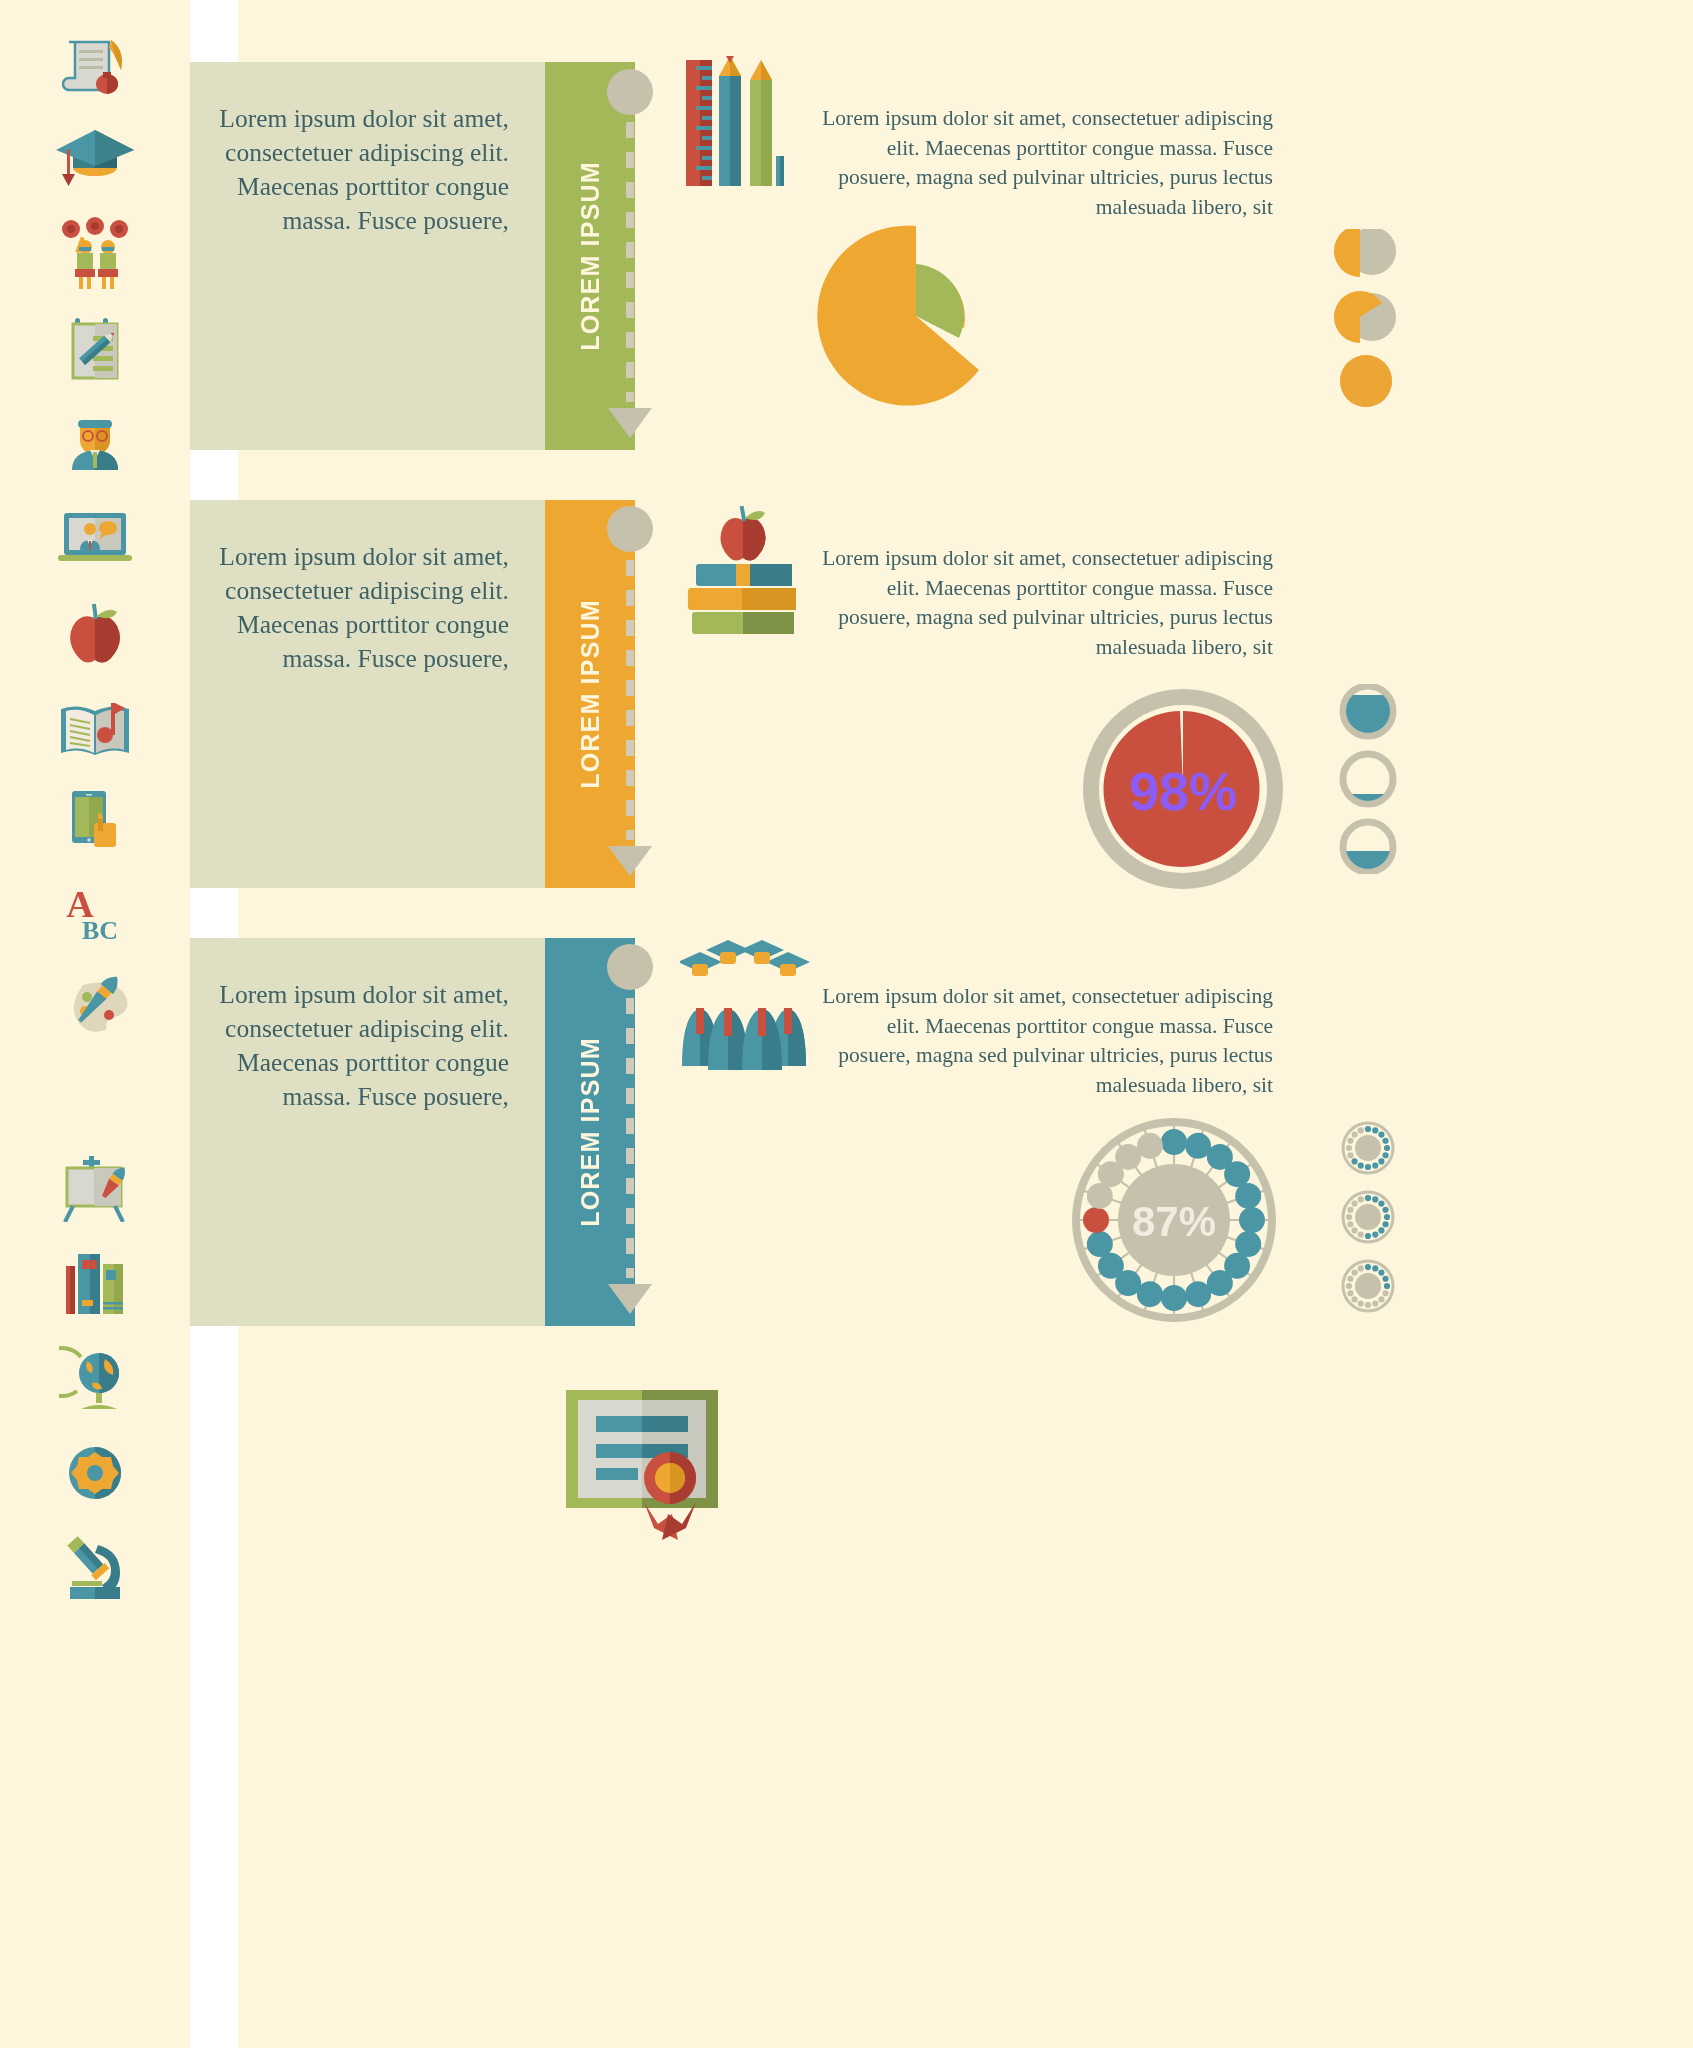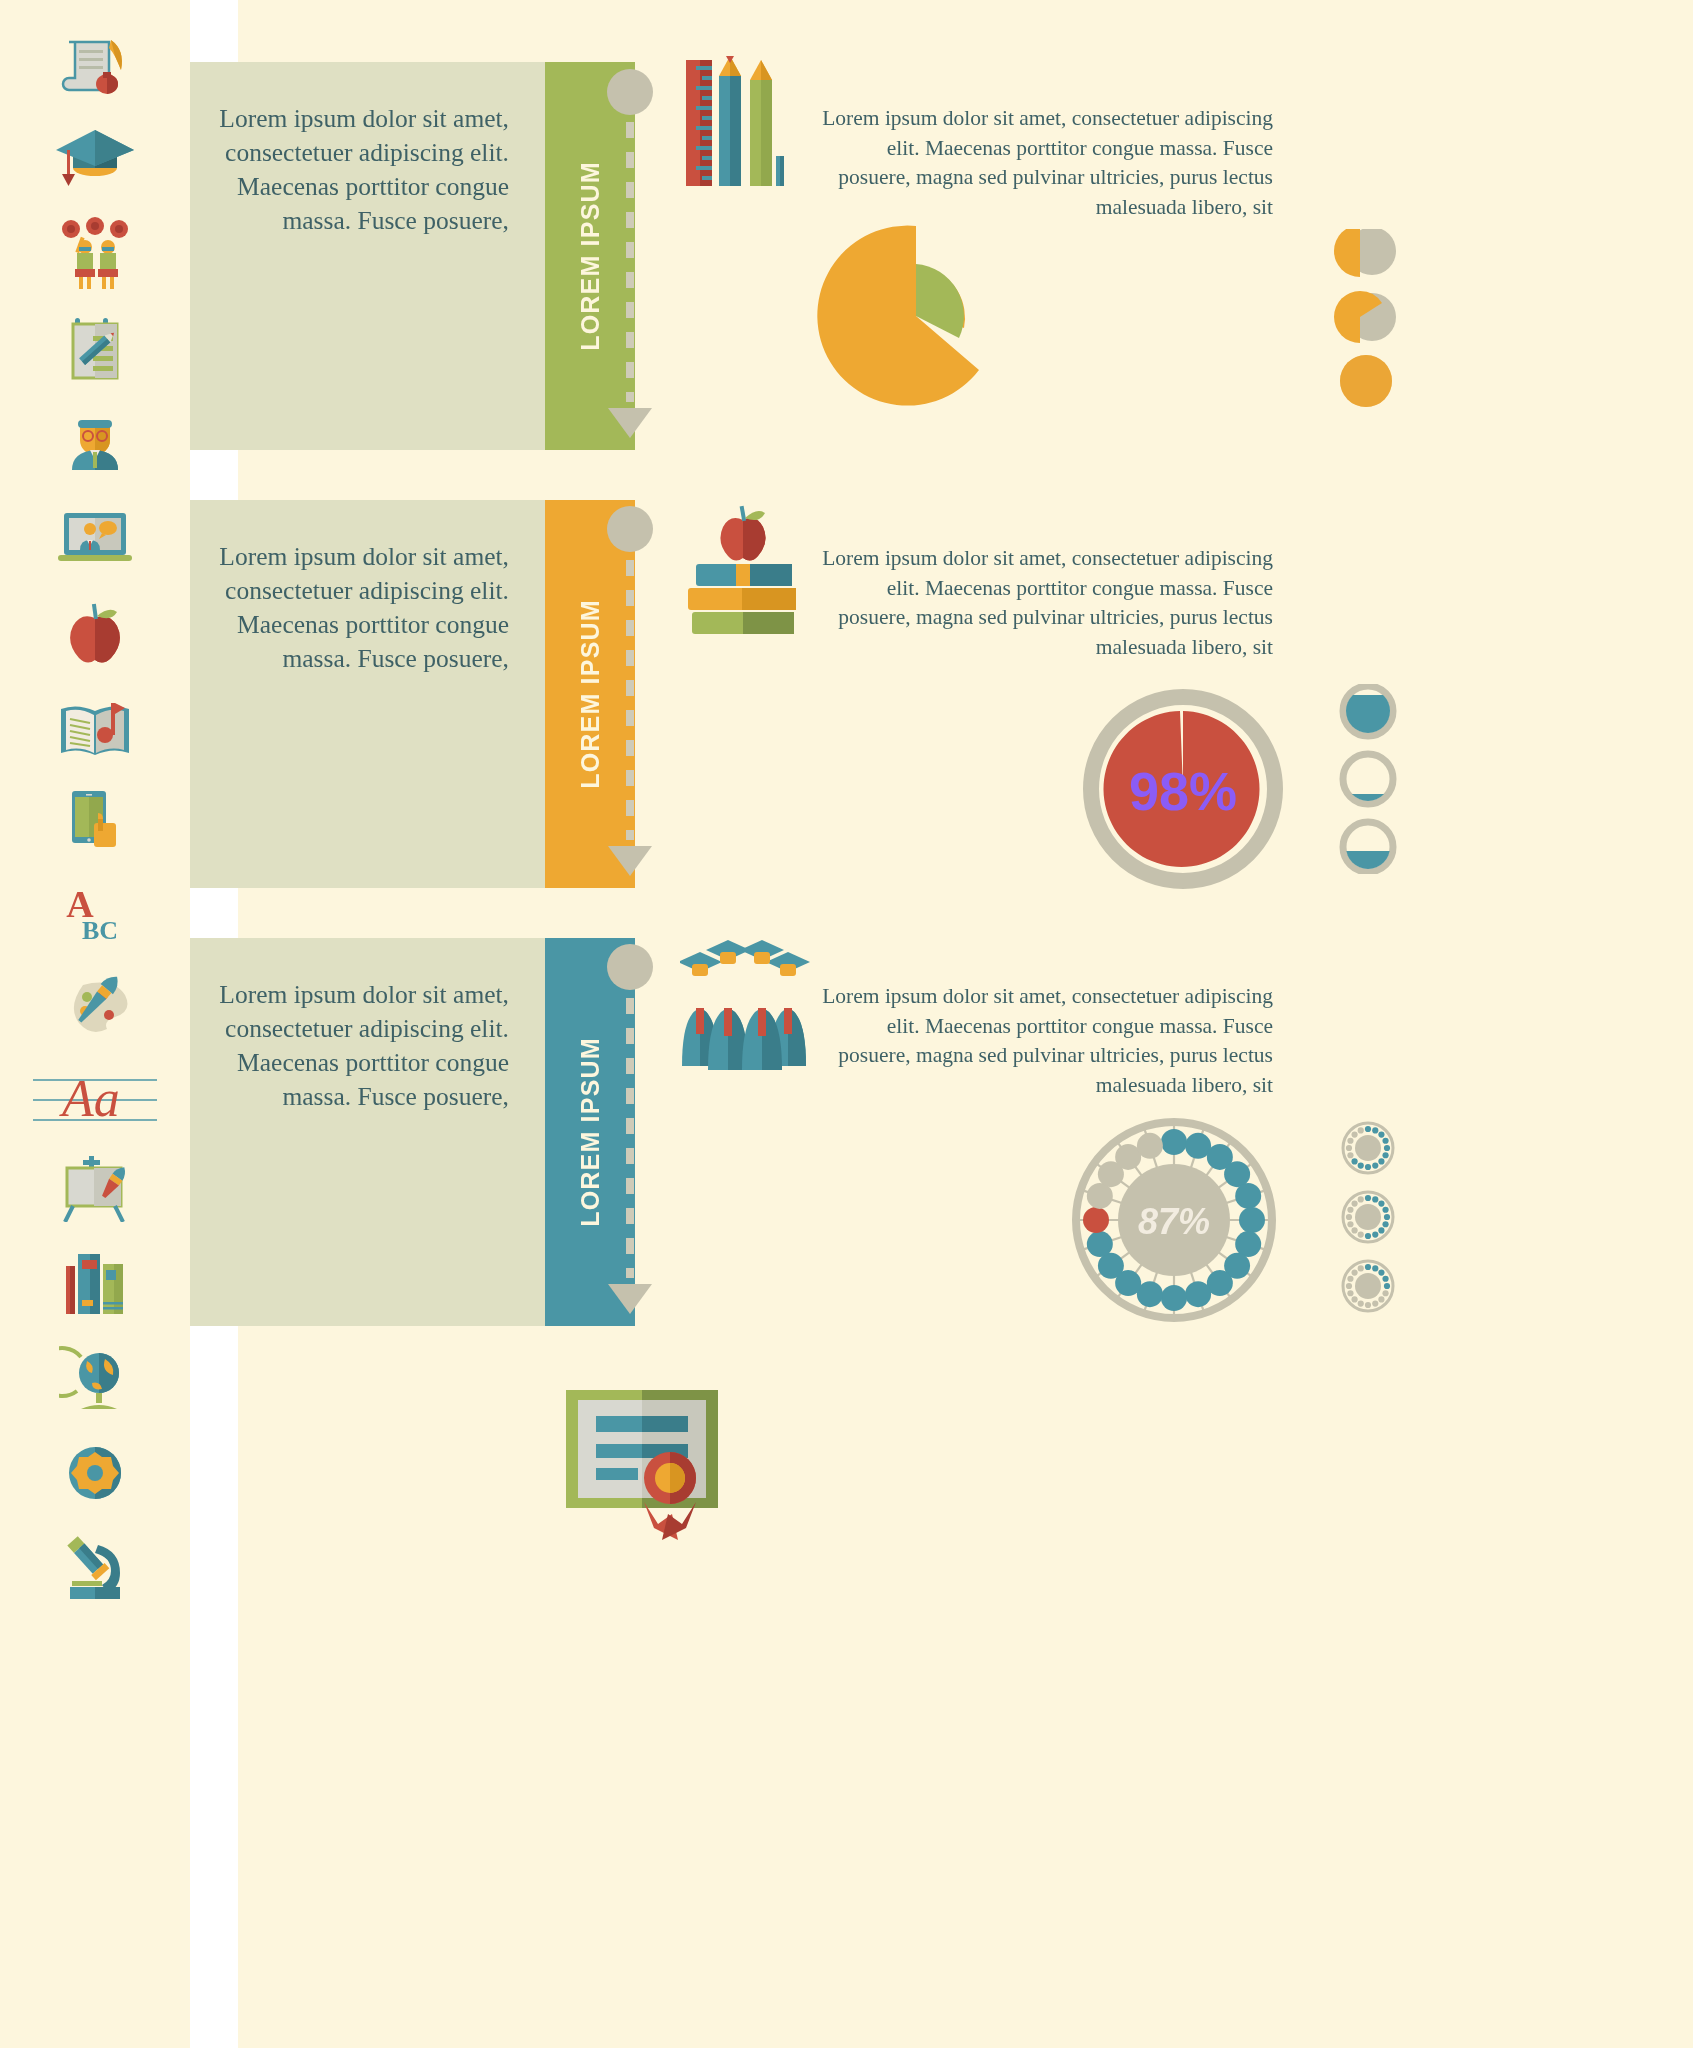--- a/index.html
+++ b/index.html
@@ -280,28 +280,20 @@
         <circle cx="28" cy="36" r="5" fill="#eea832"></circle>
         <circle cx="52" cy="40" r="5" fill="#c9503f"></circle>
         <g transform="rotate(40 40 32)">
           <path d="M36 -4 q8 6 8 16 h-16 q0 -10 8 -16 z" fill="#4a96a5"></path>
           <rect x="30" y="12" width="12" height="8" fill="#eea832"></rect>
           <path d="M30 20 h12 l-4 34 h-4 z" fill="#4a96a5"></path>
         </g>
       </svg>
     </div>
 
-    <div class="rail-icon" style="top:1050px">
-      <svg width="132" height="64" viewBox="0 0 132 64">
-        <line x1="4" y1="14" x2="128" y2="14" stroke="#4a96a5" stroke-width="1.4"></line>
-        <line x1="4" y1="34" x2="128" y2="34" stroke="#4a96a5" stroke-width="1.4"></line>
-        <line x1="4" y1="54" x2="128" y2="54" stroke="#4a96a5" stroke-width="1.4"></line>
-        <text x="62" y="50" font-family="Liberation Serif, serif" font-style="italic" font-size="52" fill="#c9503f" text-anchor="middle">Aa</text>
-      </svg>
-    </div>
 
     <div class="rail-icon" style="top:1140px">
       <svg width="76" height="68" viewBox="0 0 76 68">
         <rect x="32" y="2" width="5" height="14" fill="#4a96a5"></rect>
         <rect x="26" y="6" width="17" height="5" fill="#4a96a5"></rect>
         <rect x="10" y="14" width="54" height="38" fill="#d8d8d0" stroke="#a3b858" stroke-width="3"></rect>
         <rect x="37" y="14" width="27" height="38" fill="#c8c8bc"></rect>
         <line x1="16" y1="52" x2="8" y2="68" stroke="#4a96a5" stroke-width="4"></line>
         <line x1="58" y1="52" x2="66" y2="68" stroke="#4a96a5" stroke-width="4"></line>
         <g transform="rotate(35 48 34)">
@@ -603,21 +595,21 @@
             <circle cx="60.152750321187106" cy="169.1033255612459" r="13" fill="#4a96a5"></circle>
             <circle cx="42.896674438754104" cy="151.84724967881291" r="13" fill="#4a96a5"></circle>
             <circle cx="31.81759172897803" cy="130.1033255612459" r="13" fill="#4a96a5"></circle>
             <circle cx="28" cy="106.00000000000001" r="13" fill="#c9503f"></circle>
             <circle cx="31.81759172897803" cy="81.89667443875408" r="13" fill="#c5c1ad"></circle>
             <circle cx="42.89667443875409" cy="60.152750321187106" r="13" fill="#c5c1ad"></circle>
             <circle cx="60.152750321187085" cy="42.896674438754104" r="13" fill="#c5c1ad"></circle>
             <circle cx="81.89667443875409" cy="31.81759172897803" r="13" fill="#c5c1ad"></circle>
           </g>
       </svg>
-      <div class="pct-label" style="font-size:36px;color:#f2ece0;font-style:italic;">87%</div>
+      <div class="pct-label" style="font-size:42px;color:#f2ece0;">87%</div>
     </div>
 
     <div class="mini-col" style="left:1085px;top:1115px;">
       <svg width="90" height="210" viewBox="0 0 90 210" id="mini-rings-svg">
         <g id="mini-rings">
             <circle cx="45" cy="29" r="25" fill="none" stroke="#c5c1ad" stroke-width="3"></circle>
             <circle cx="45" cy="29" r="13" fill="#c5c1ad"></circle>
             <circle cx="45" cy="10" r="3.1" fill="#4a96a5"></circle>
             <circle cx="52.27098521493671" cy="11.44628888228555" r="3.1" fill="#4a96a5"></circle>
             <circle cx="58.435028842544405" cy="15.564971157455599" r="3.1" fill="#4a96a5"></circle>

